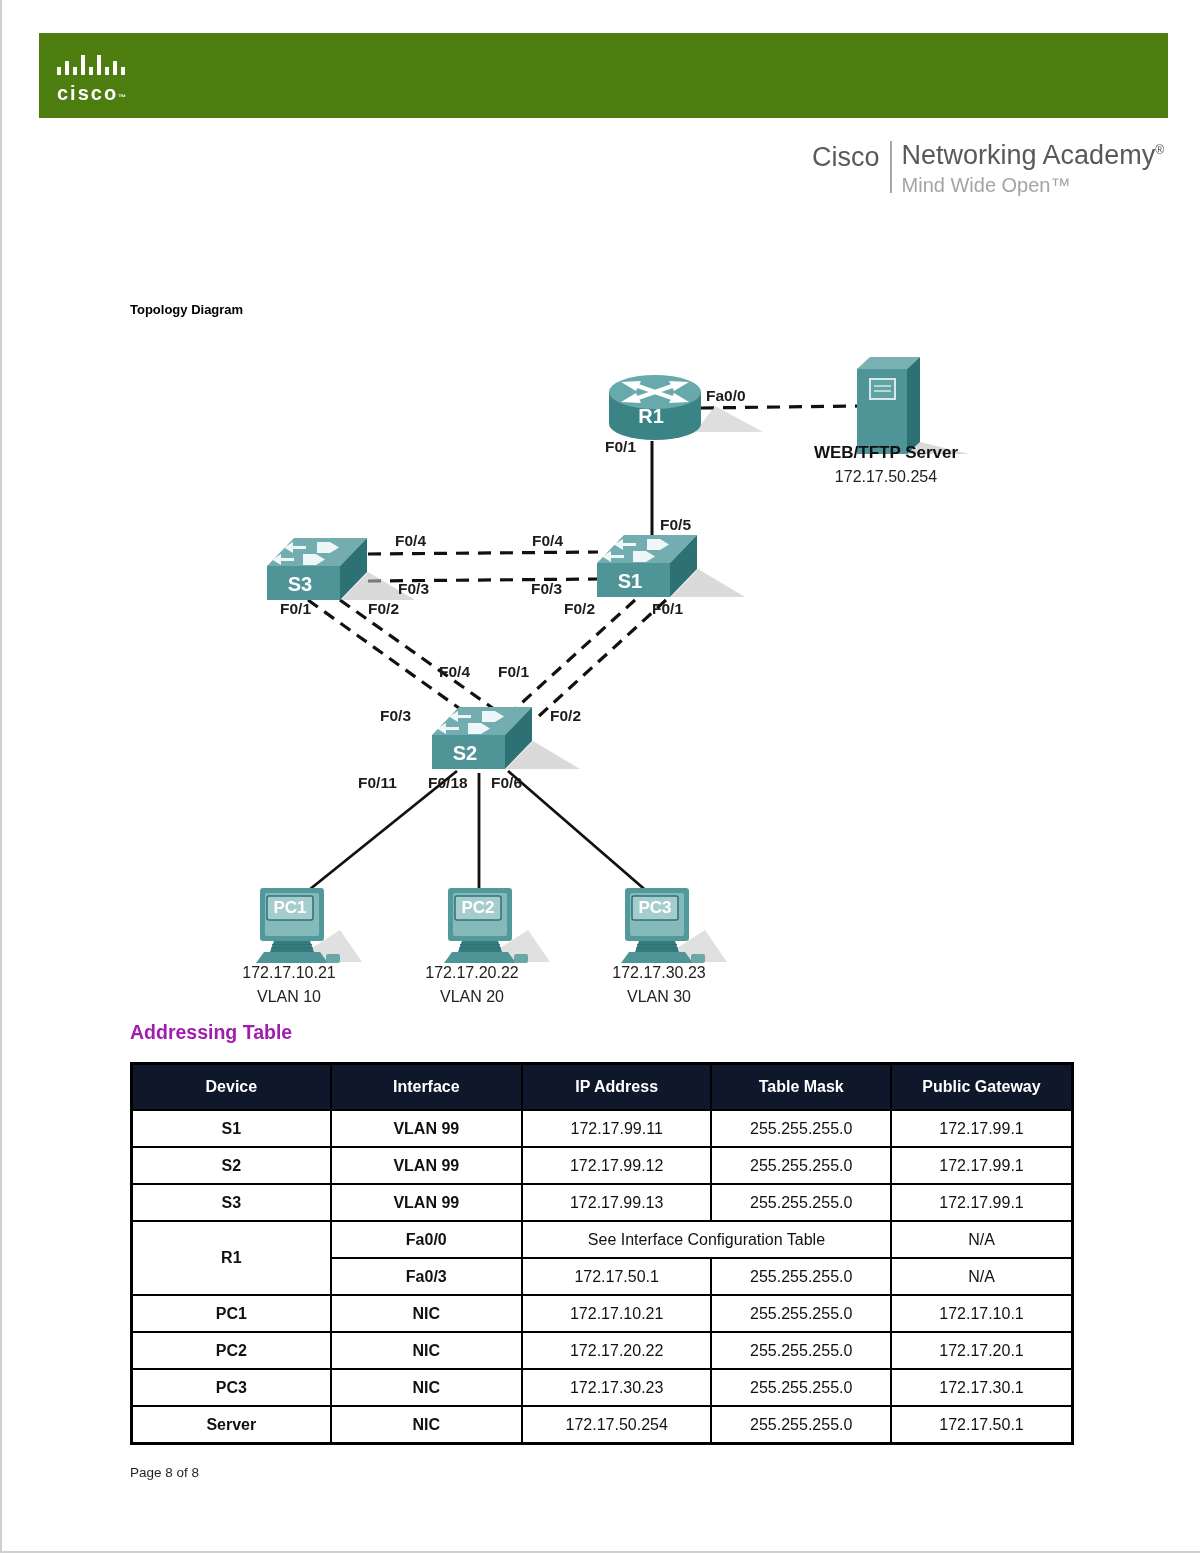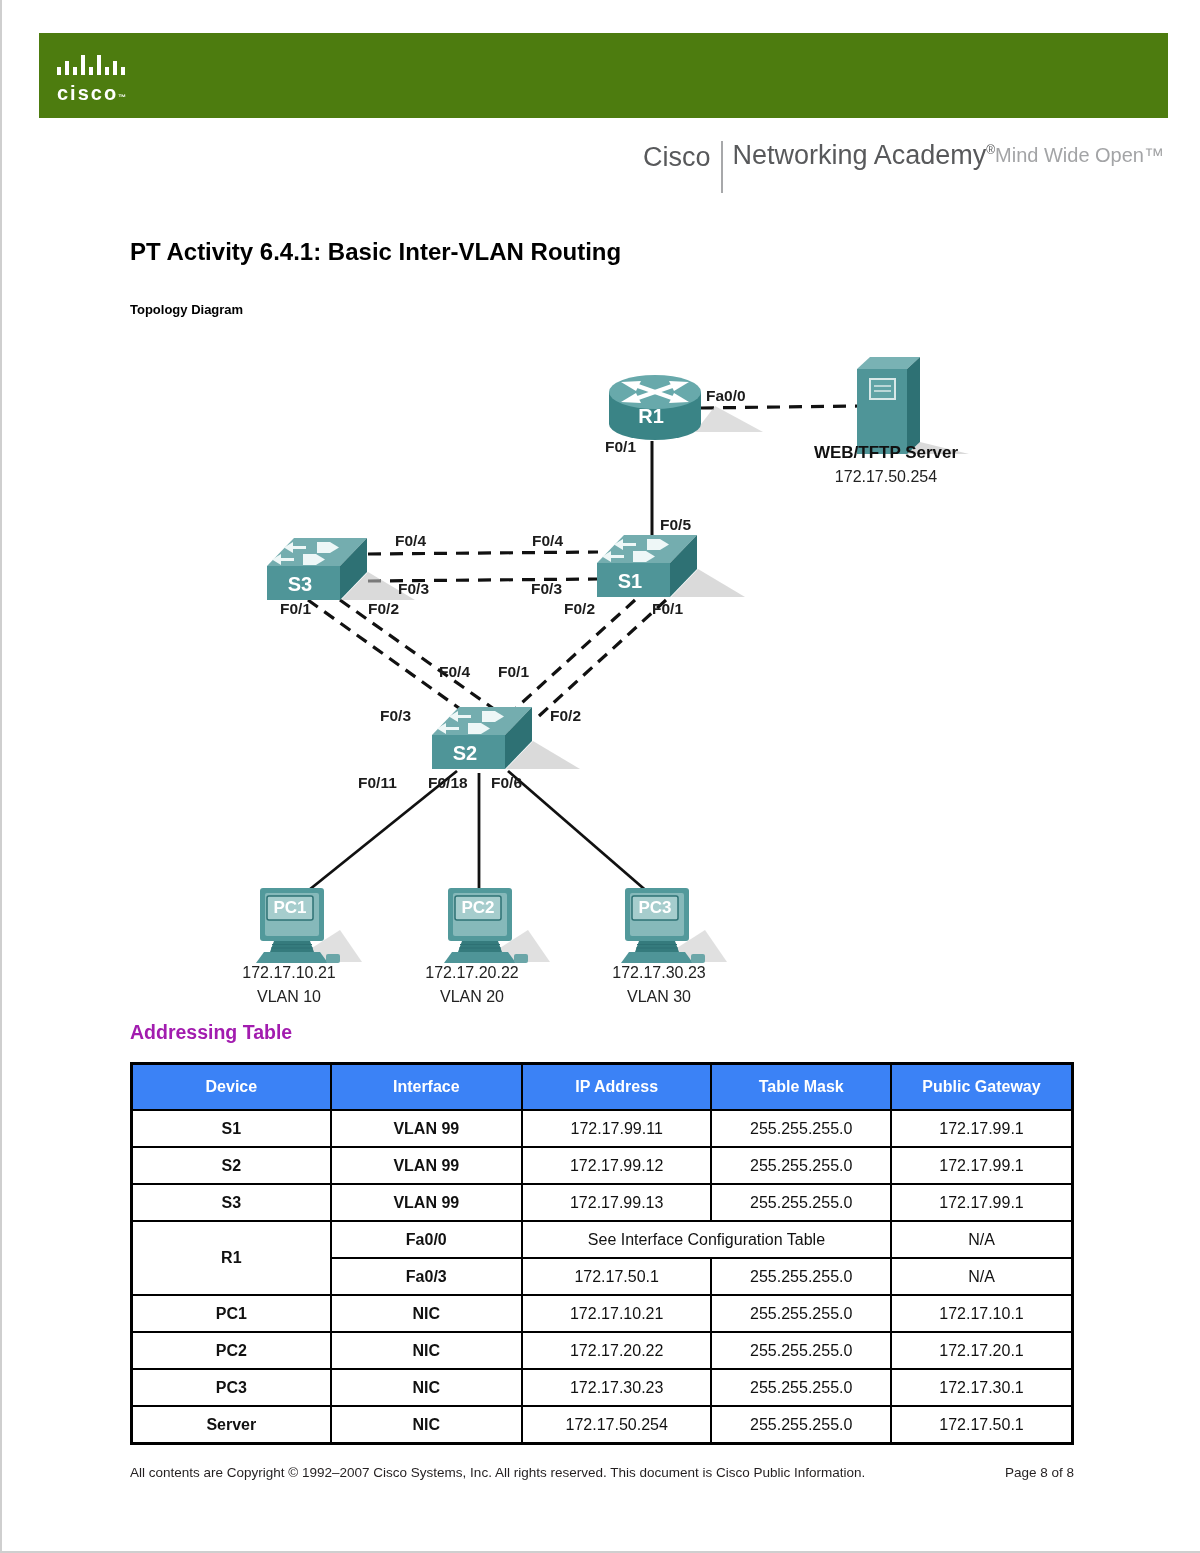--- a/index.html
+++ b/index.html
@@ -10,38 +10,38 @@
   }
   
   .brandbar{position:absolute;left:37px;top:33px;width:1129px;height:85px;background:#4d7c0f;}
   .cisco-logo{position:absolute;left:18px;top:18px;width:110px;}
   .cisco-logo .word{color:#fff;font-weight:bold;font-size:20px;letter-spacing:2px;line-height:1;margin-top:2px;}
   .cisco-logo .tm{font-size:8px;vertical-align:baseline;color:#fff;}
   
   .na-logo{position:absolute;top:141px;right:36px;display:flex;align-items:flex-start;gap:10px;}
   .na-cisco{font-size:27px;color:#58595b;line-height:1.1;padding-top:2px;}
   .na-div{width:2px;height:52px;background:#a7a8aa;}
-  .na-col{display:flex;flex-direction:row;}
+  .na-col{display:flex;flex-direction:column;}
   .na-name{font-size:27px;color:#58595b;line-height:1.1;}
   .na-reg{font-size:12px;vertical-align:super;color:#58595b;}
   .na-tag{font-size:20px;color:#a3a4a6;margin-top:3px;}
   
   .title{position:absolute;left:128px;top:238px;font-size:24px;font-weight:bold;color:#000;}
   .h2a{position:absolute;left:128px;top:302px;font-size:13px;font-weight:bold;color:#000;}
   .h2b{position:absolute;left:128px;top:1021px;font-size:19.5px;font-weight:bold;color:#a21caf;}
   
   .topo{position:absolute;left:0;top:345px;width:1200px;height:670px;}
   .portlbl{font-size:15.5px;font-weight:600;fill:#1c1c1c;}
   .devlbl{font-size:20px;font-weight:bold;fill:#ffffff;}
   .caption-b{font-size:17px;font-weight:bold;fill:#111;}
   .caption{font-size:16px;fill:#222;}
   
   .addr{position:absolute;left:128px;top:1062px;width:944px;border-collapse:collapse;
         border:3px solid #000;font-size:16px;}
-  .addr th{background:#3b82f6;color:#fff;font-weight:bold;height:42px;border:2px solid #000;}
+  .addr th{background:#0f172a;color:#fff;font-weight:bold;height:42px;border:2px solid #000;}
   .addr td{border:2px solid #000;height:33px;text-align:center;vertical-align:middle;color:#111;}
   .addr td.b{font-weight:bold;}
   
   .footer{position:absolute;left:128px;top:1465px;width:944px;display:flex;
           justify-content:space-between;font-size:13.5px;color:#231f20;}
 </style>
 </head>
 <body>
 
 <div class="page">
@@ -67,21 +67,20 @@
 
   <div class="na-logo">
     <div class="na-cisco">Cisco</div>
     <div class="na-div"></div>
     <div class="na-col">
       <div class="na-name"><span>Networking Academy</span><sup class="na-reg">®</sup></div>
       <div class="na-tag">Mind Wide Open™</div>
     </div>
   </div>
 
-  <div class="title">PT Activity 6.4.1: Basic Inter-VLAN Routing</div>
   <div class="h2a">Topology Diagram</div>
 
   <svg class="topo" viewBox="0 0 1200 670">
     <defs>
       <g id="sw">
         <polygon points="74,62 101,34 148,62" fill="#c2c2c2" opacity="0.6"></polygon>
         <polygon points="0,28 27,0 100,0 73,28" fill="#74adaf"></polygon>
         <polygon points="73,28 100,0 100,34 73,62" fill="#2e7174"></polygon>
         <rect x="0" y="28" width="73" height="34" fill="#4f9598"></rect>
         <path d="M50,3 h13 v-0 l9,5.5 -9,5.5 v-0 h-13 z" fill="#eef7f7" transform="translate(0,1)"></path>
@@ -279,17 +278,16 @@
         <td class="b">Server</td>
         <td class="b">NIC</td>
         <td>172.17.50.254</td>
         <td>255.255.255.0</td>
         <td>172.17.50.1</td>
       </tr>
     </tbody>
   </table>
 
   <div class="footer">
-    <span>All contents are Copyright © 1992–2007 Cisco Systems, Inc. All rights reserved. This document is Cisco Public Information.</span>
     <span>Page 8 of 8</span>
   </div>
 
 </div>
 
 </body></html>

